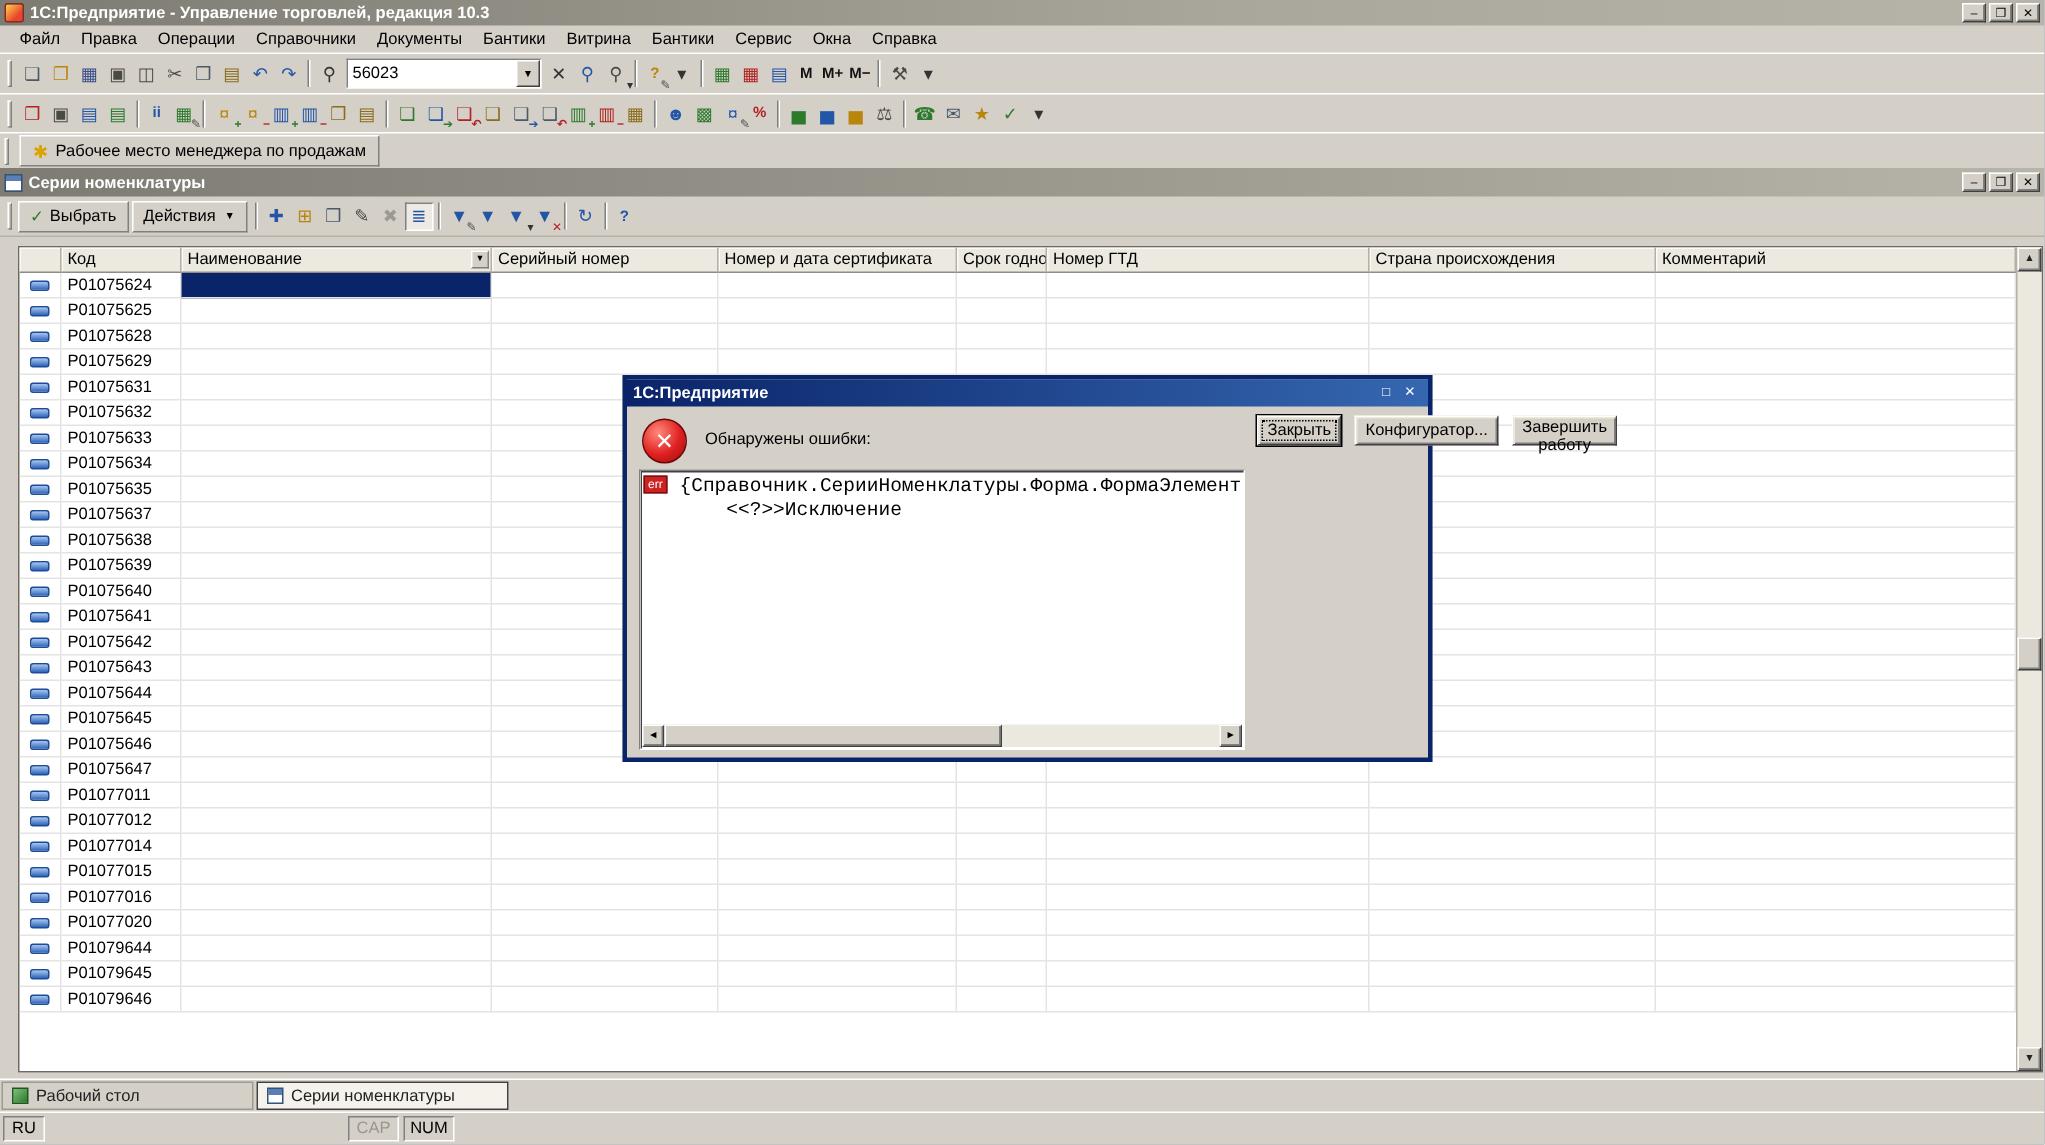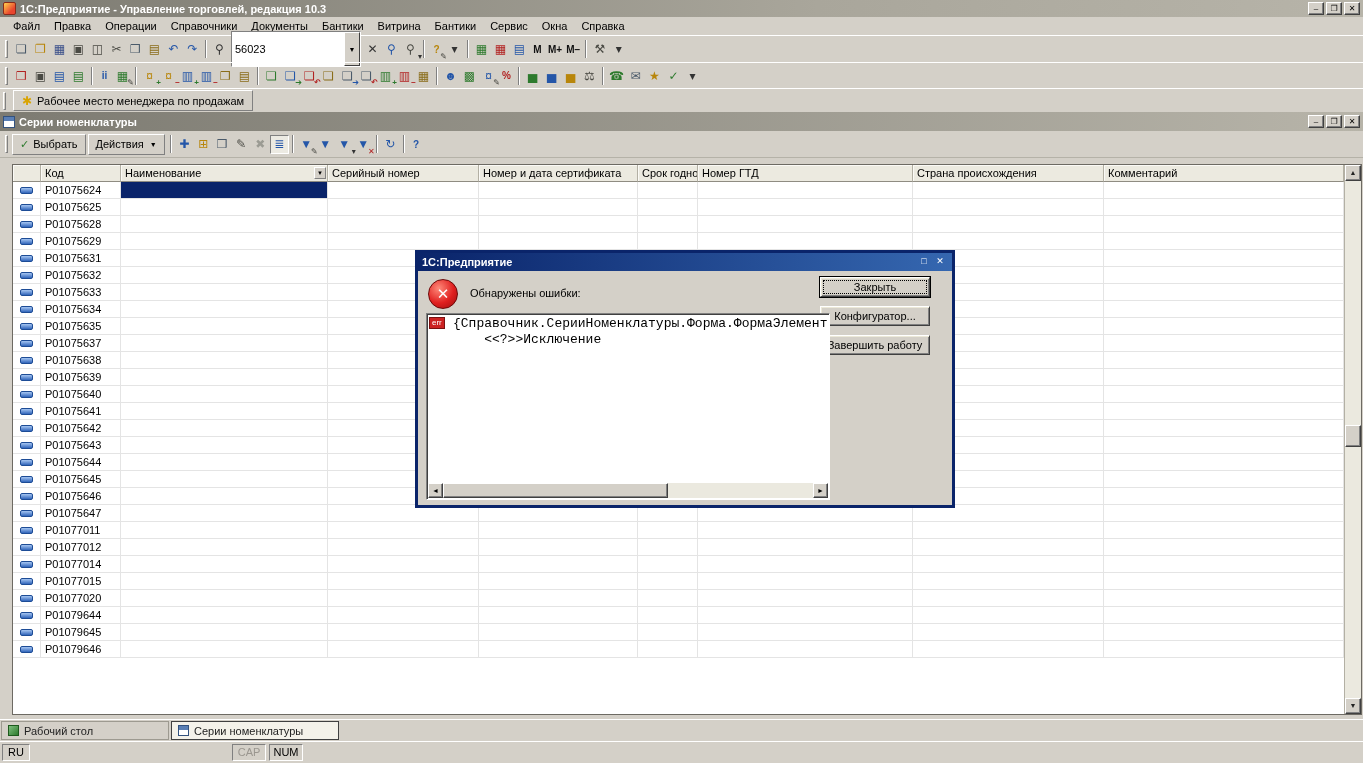--- a/index.html
+++ b/index.html
@@ -21,21 +21,21 @@
   
   .tbrow{position:absolute;left:0;width:100%;display:flex;align-items:center;padding-left:2px;}
   .tb1{top:36px;height:26px;}
   .tb2{top:62px;height:26px;border-top:1px solid #fff;}
   .grip{width:3px;height:18px;margin:0 4px 0 3px;border-left:1px solid #fff;border-top:1px solid #fff;border-right:1px solid #808080;border-bottom:1px solid #808080;flex:none;}
   .tbico{width:19px;height:19px;display:inline-flex;align-items:center;justify-content:center;font-size:12px;position:relative;flex:none;}
   .tbico .sub{position:absolute;right:-2px;bottom:-2px;font-size:8px;font-weight:bold;}
   .tbico.txtico{width:auto;min-width:17px;padding:0 2px;font-size:10px;font-weight:bold;}
   .tbico.pressed{border:1px solid;border-color:#808080 #fff #fff #808080;background:#eceae2;}
   .tbsep{width:2px;height:18px;border-left:1px solid #808080;border-right:1px solid #fff;margin:0 3px;flex:none;}
-  .combo{display:flex;width:130px;height:36px;border:1px solid;border-color:#808080 #fff #fff #808080;background:#fff;margin:0 2px;flex:none;justify-content:center;}
+  .combo{display:flex;width:130px;height:20px;border:1px solid;border-color:#808080 #fff #fff #808080;background:#fff;margin:0 2px;flex:none;justify-content:center;}
   .combo input{flex:1;border:0;outline:0;font:11px "Liberation Sans",sans-serif;padding:0 3px;min-width:0;background:#fff;}
   .combo .cbtn{width:16px;background:#d4d0c8;border:1px solid;border-color:#fff #404040 #404040 #fff;font-size:7px;display:flex;align-items:center;justify-content:center;flex:none;}
 
   
   .wsrow{position:absolute;left:0;top:88px;width:100%;height:24px;display:flex;align-items:center;border-top:1px solid #fff;}
   .wsbtn{display:inline-flex;align-items:center;gap:5px;height:21px;padding:0 8px;margin-left:3px;border:1px solid;border-color:#fff #808080 #808080 #fff;background:#d4d0c8;}
   .ws-ico{color:#d9a300;font-size:12px;}
 
   
   .childbar{position:absolute;left:0;top:112px;width:100%;height:19px;background:linear-gradient(90deg,#7d7b72,#b7b4a9);display:flex;align-items:center;padding:0 3px;}
@@ -79,21 +79,21 @@
   .ind.on{color:#000;}
 
   
   .dialog{position:absolute;left:415px;top:250px;width:540px;height:258px;background:#d4d0c8;border:3px solid var(--dlgblue,#0a246a);z-index:50;}
   .dlg-title{height:18px;background:linear-gradient(90deg,#0a246a,#3567b0);display:flex;align-items:center;color:#fff;font-weight:bold;padding:0 4px;}
   .dlg-title .ttl{flex:1;}
   .dlg-wbtn{width:16px;height:14px;color:#fff;font-size:9px;text-align:center;line-height:13px;}
   .dlg-body{position:relative;height:calc(100% - 18px);}
   .err-icon{position:absolute;left:10px;top:8px;width:30px;height:30px;border-radius:50%;background:radial-gradient(circle at 35% 30%,#ff8a7a,#e02020 55%,#9b0d0d);border:1px solid #6d0808;color:#fff;font-size:15px;font-weight:bold;display:flex;align-items:center;justify-content:center;}
   .dlg-msg{position:absolute;left:52px;top:16px;}
-  .dlg-buttons{position:absolute;right:22px;top:6px;width:110px;display:flex;flex-direction:column;gap:9px;}
+  .dlg-buttons{position:absolute;right:4px;top:6px;width:110px;display:flex;flex-direction:row;gap:9px;}
   .dbtn{height:20px;background:#d4d0c8;border:1px solid;border-color:#fff #404040 #404040 #fff;box-shadow:inset 1px 1px 0 #ece9d8,inset -1px -1px 0 #808080;font:11px "Liberation Sans",sans-serif;}
   .dbtn.default{box-shadow:0 0 0 1px #000,inset 1px 1px 0 #ece9d8,inset -1px -1px 0 #808080;outline:1px dotted #000;outline-offset:-4px;}
   .textbox{position:absolute;left:8px;top:42px;width:404px;height:187px;background:#fff;border:1px solid;border-color:#808080 #fff #fff #808080;box-shadow:inset 1px 1px 0 #404040;}
   .errmark{position:absolute;left:2px;top:3px;background:#c22;color:#fff;font-size:8px;line-height:10px;padding:0 2px;border:1px solid #7a1111;}
   .errtext{margin:0;padding:2px 2px 0 26px;font:13px/16px "Liberation Mono","DejaVu Sans Mono",monospace;white-space:pre;overflow:hidden;height:168px;}
   .hscroll{position:absolute;left:1px;right:1px;bottom:1px;height:15px;background:#ebe9df;display:flex;}
   .hbtn{width:15px;height:100%;background:#d4d0c8;border:1px solid;border-color:#fff #404040 #404040 #fff;box-shadow:inset -1px -1px 0 #808080;font-size:7px;text-align:center;line-height:13px;flex:none;}
   .htrack{flex:1;position:relative;}
   .hthumb{position:absolute;left:0;top:0;width:225px;height:100%;background:#d4d0c8;border:1px solid;border-color:#fff #404040 #404040 #fff;box-shadow:inset -1px -1px 0 #808080;}
 </style>
@@ -584,20 +584,33 @@
           <div class="gcell" style="width: 159px;"></div>
           <div class="gcell" style="width: 60px;"></div>
           <div class="gcell" style="width: 215px;"></div>
           <div class="gcell" style="width: 191px;"></div>
           <div class="gcell" style="width: 240px;"></div>
         </div>
         <div class="grow">
           <div class="gcell markc" style="width: 28px;">
             <span class="mark"></span>
           </div>
+          <div class="gcell" style="width: 80px;">P01077016</div>
+          <div class="gcell" style="width: 207px;"></div>
+          <div class="gcell" style="width: 151px;"></div>
+          <div class="gcell" style="width: 159px;"></div>
+          <div class="gcell" style="width: 60px;"></div>
+          <div class="gcell" style="width: 215px;"></div>
+          <div class="gcell" style="width: 191px;"></div>
+          <div class="gcell" style="width: 240px;"></div>
+        </div>
+        <div class="grow">
+          <div class="gcell markc" style="width: 28px;">
+            <span class="mark"></span>
+          </div>
           <div class="gcell" style="width: 80px;">P01077020</div>
           <div class="gcell" style="width: 207px;"></div>
           <div class="gcell" style="width: 151px;"></div>
           <div class="gcell" style="width: 159px;"></div>
           <div class="gcell" style="width: 60px;"></div>
           <div class="gcell" style="width: 215px;"></div>
           <div class="gcell" style="width: 191px;"></div>
           <div class="gcell" style="width: 240px;"></div>
         </div>
         <div class="grow">

